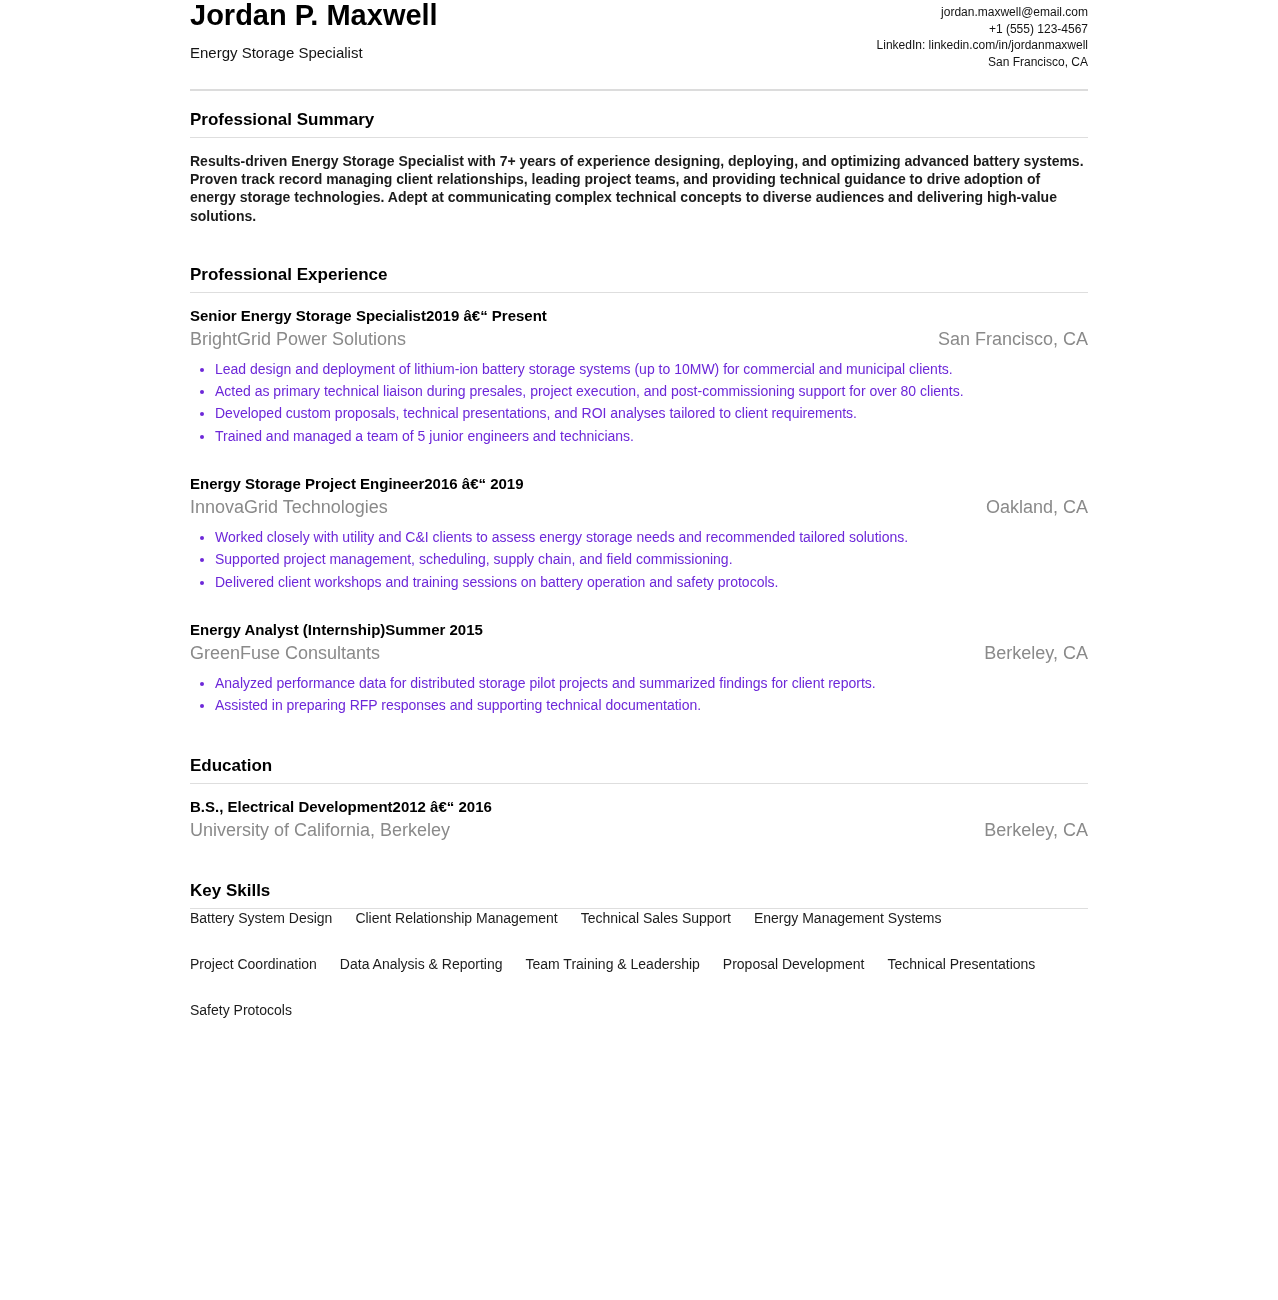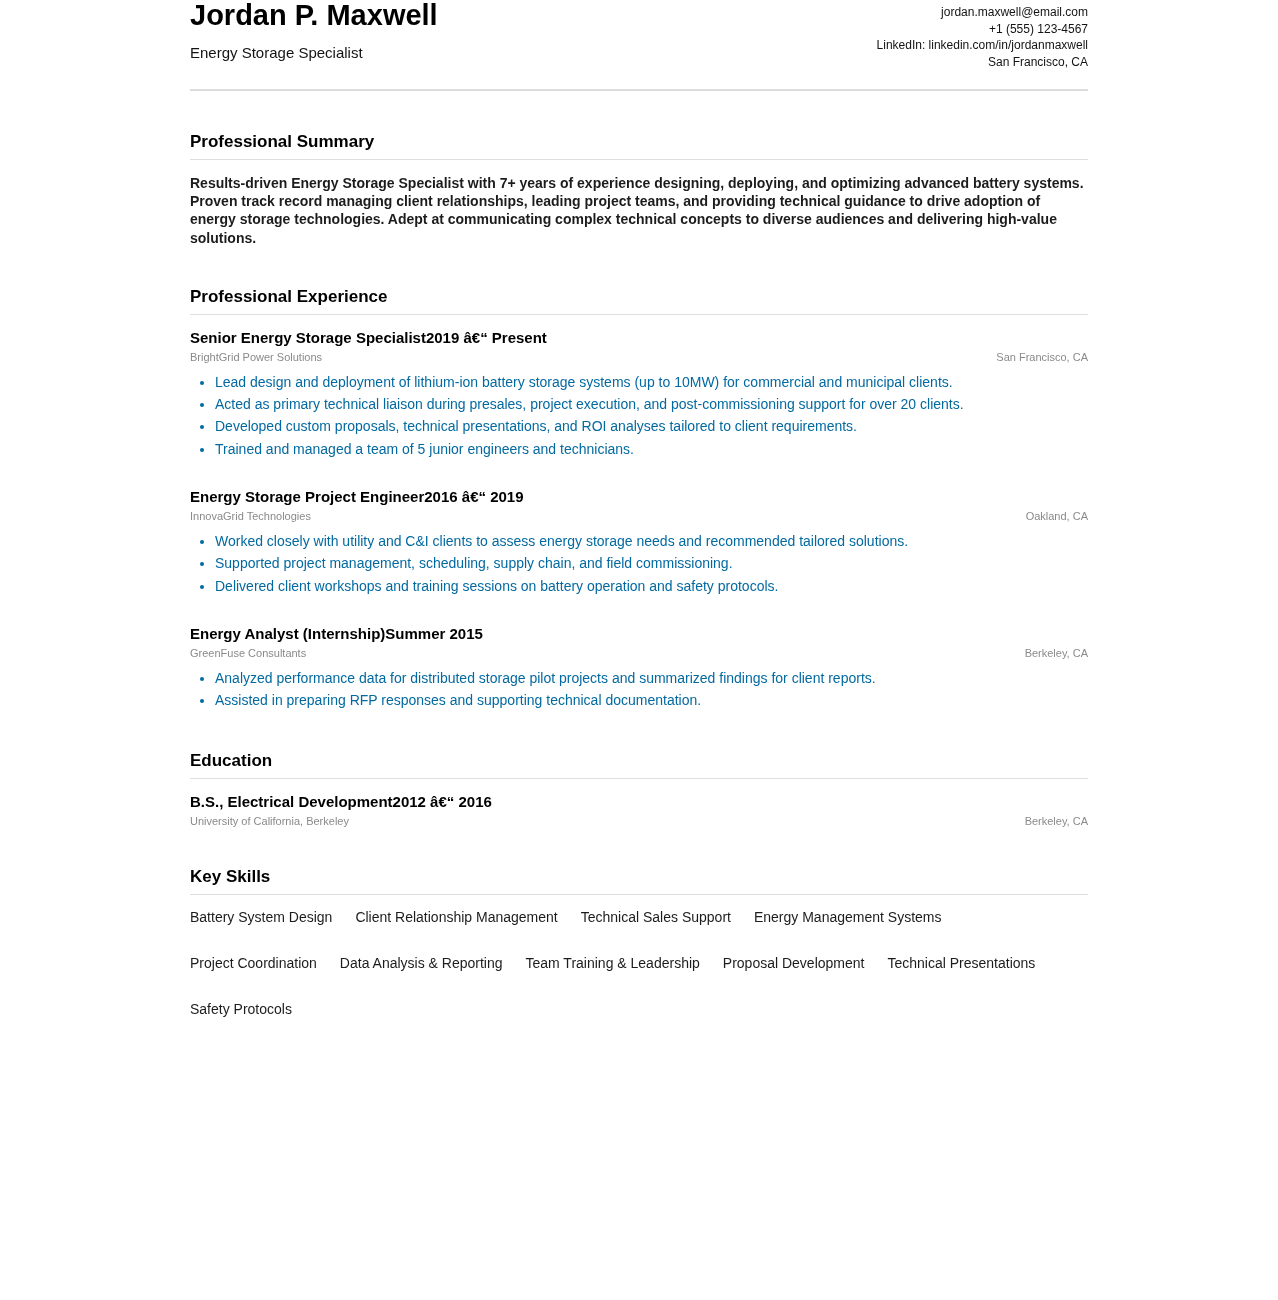--- a/index.html
+++ b/index.html
@@ -31,21 +31,21 @@
     text-align: right;
     font-size: 12px;
     line-height: 16.5px;
     color: #141414;
     padding-top: 4px;
   }
   .header-rule { border: 0; border-top: 2px solid #dcdcdc; margin: 19px 0 0 0; }
 
   
   .section { margin-top: 40px; }
-  .section--summary { margin-top: 41px; }
+  .section--summary { margin-top: 19px; }
   .section h2 {
     font-size: 17px;
     font-weight: 700;
     color: #000;
     margin: 0;
     padding-bottom: 7px;
     border-bottom: 1px solid #dedede;
   }
   .summary-text {
     font-size: 14px;
@@ -62,41 +62,41 @@
     display: flex;
     justify-content: flex-start;
     align-items: baseline;
     font-size: 15px;
     font-weight: 700;
     color: #000;
   }
   .entry-sub {
     display: flex;
     justify-content: space-between;
-    font-size: 11px;
+    font-size: 18px;
     color: #8a8a8a;
     margin-top: 5px;
   }
   .entry ul {
     margin: 8px 0 0 0;
     padding-left: 25px;
   }
   .entry li {
     font-size: 14px;
     line-height: 22.3px;
-    color: #0369a1;
+    color: #6d28d9;
   }
 
   
   .skills {
     display: flex;
     flex-wrap: wrap;
     column-gap: 23px;
     row-gap: 30px;
-    margin-top: 14px;
+    margin-top: 1px;
   }
   .skill { font-size: 14px; color: #1c1c1c; white-space: nowrap; }
 </style>
 </head>
 <body>
 
 <div class="page">
 
   <div class="header">
     <div class="head-left">
@@ -125,21 +125,21 @@
           <div class="entry-row">
             <span>Senior Energy Storage Specialist</span>
             <span>2019 â€“ Present</span>
           </div>
           <div class="entry-sub">
             <span>BrightGrid Power Solutions</span>
             <span>San Francisco, CA</span>
           </div>
           <ul>
             <li>Lead design and deployment of lithium-ion battery storage systems (up to 10MW) for commercial and municipal clients.</li>
-            <li>Acted as primary technical liaison during presales, project execution, and post-commissioning support for over 20 clients.</li>
+            <li>Acted as primary technical liaison during presales, project execution, and post-commissioning support for over 80 clients.</li>
             <li>Developed custom proposals, technical presentations, and ROI analyses tailored to client requirements.</li>
             <li>Trained and managed a team of 5 junior engineers and technicians.</li>
           </ul>
         </div>
         <div class="entry">
           <div class="entry-row">
             <span>Energy Storage Project Engineer</span>
             <span>2016 â€“ 2019</span>
           </div>
           <div class="entry-sub">

